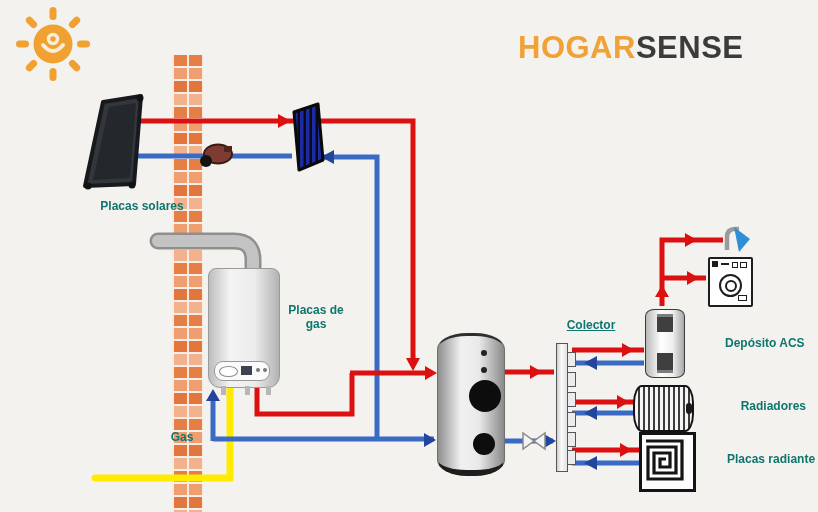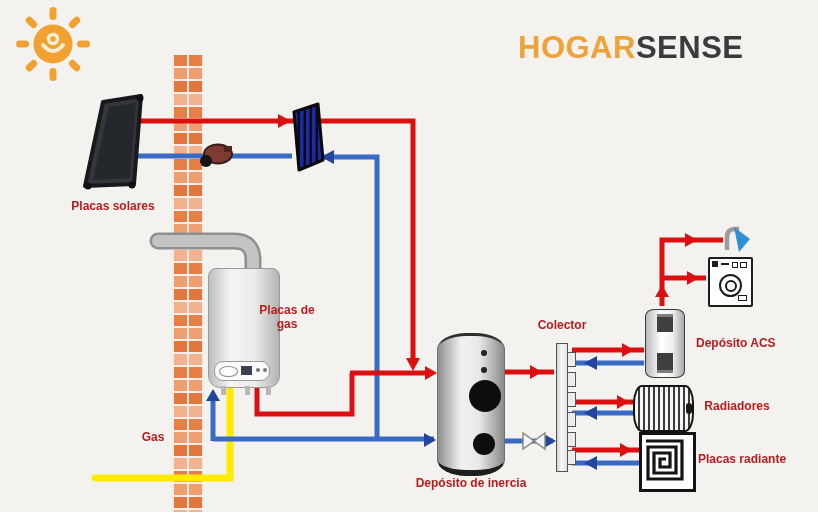--- a/index.html
+++ b/index.html
@@ -75,28 +75,28 @@
   #washer .door-in{position:absolute;left:15px;top:21px;width:8px;height:8px;border:2.5px solid #1d1d1d;border-radius:50%;}
   #washer .k5{position:absolute;left:28px;top:36px;width:7px;height:4px;border:1px solid #1d1d1d;}
 
   #radiator{left:633px;top:385px;width:57px;height:43px;border:2px solid #141414;border-radius:9px/18px;
     background:repeating-linear-gradient(90deg,#f5f5f5 0 3px,#3c3c3c 3px 5px);}
   #radiator .valve{position:absolute;left:51px;top:16px;width:6px;height:11px;background:#1a1a1a;border-radius:3px;}
 
   #floor-box{left:639px;top:432px;width:51px;height:54px;border:3px solid #141414;background:#fdfdfd;}
 
   
-  .lbl{z-index:6;font-weight:bold;font-size:12px;color:#b91c1c;text-align:center;line-height:14px;}
+  .lbl{z-index:6;font-weight:bold;font-size:12px;color:#0f766e;text-align:center;line-height:14px;margin-left:29px;}
   #lbl-placas{left:68px;top:199px;width:90px;}
   #lbl-caldera{left:259px;top:303px;width:56px;}
   #lbl-gas{left:130px;top:430px;width:46px;}
   #lbl-inercia{left:411px;top:476px;width:120px;}
-  #lbl-colector{left:528px;top:318px;width:68px;}
+  #lbl-colector{left:528px;top:318px;width:68px;text-decoration:underline;}
   #lbl-acs{left:696px;top:336px;width:90px;text-align:left;}
-  #lbl-radiadores{left:697px;top:399px;width:80px;text-align:center;}
+  #lbl-radiadores{left:697px;top:399px;width:80px;text-align:right;}
   #lbl-suelo{left:698px;top:452px;width:95px;text-align:left;}
 </style>
 </head>
 <body>
 
 <div id="stage">
 
   <svg class="abs" style="left:10px;top:4px;z-index:6;" width="90" height="88" viewBox="0 0 90 88">
     <g transform="translate(43,40)">
       <g fill="#f0a132">
@@ -258,19 +258,18 @@
       <path d="M 727,250 V 237 Q 727,229 735,229 L 739,229" fill="none" stroke="#9b9b9b" stroke-width="4.5"></path>
       <polygon points="734,227 750,239 739,252" fill="#2f8fd4"></polygon>
     </g>
 
     <path d="M 646,441 H 682 V 479 H 648 V 447 H 676 V 473 H 654 V 453 H 670 V 467 H 660 V 459 H 666" fill="none" stroke="#141414" stroke-width="3.2"></path>
   </svg>
 
   <div class="abs lbl" id="lbl-placas">Placas solares</div>
   <div class="abs lbl" id="lbl-caldera">Placas de gas</div>
   <div class="abs lbl" id="lbl-gas">Gas</div>
-  <div class="abs lbl" id="lbl-inercia">Depósito de inercia</div>
   <div class="abs lbl" id="lbl-colector">Colector</div>
   <div class="abs lbl" id="lbl-acs">Depósito ACS</div>
   <div class="abs lbl" id="lbl-radiadores">Radiadores</div>
   <div class="abs lbl" id="lbl-suelo">Placas radiante</div>
 
 </div>
 
 </body></html>

